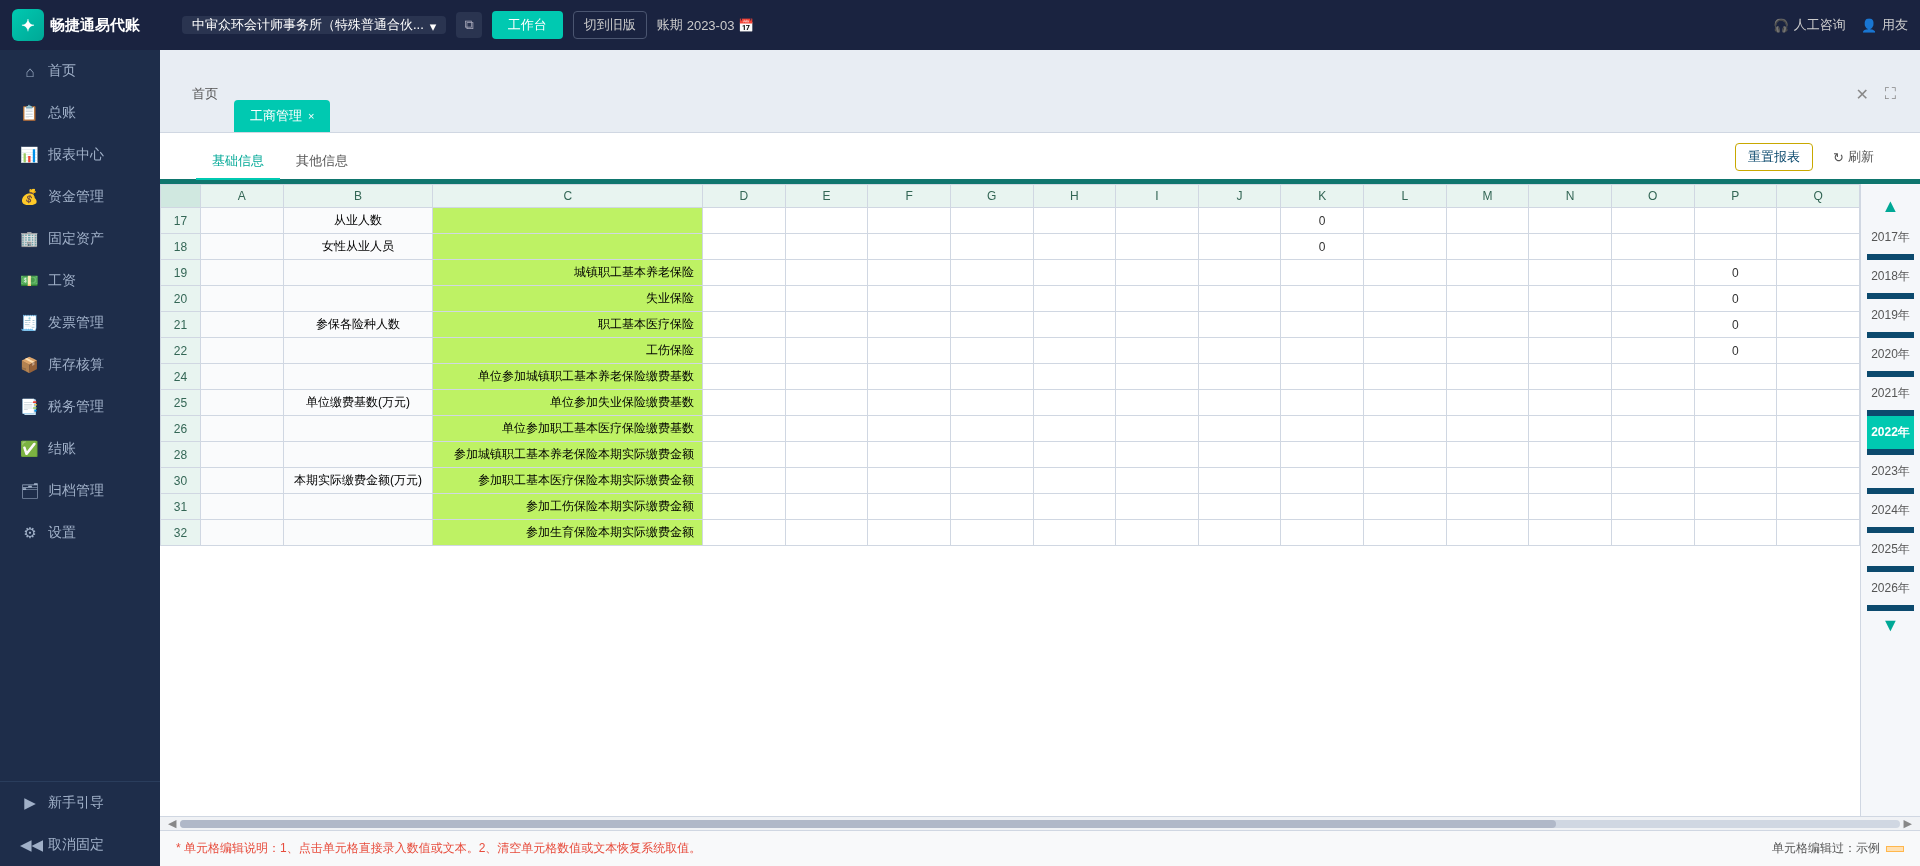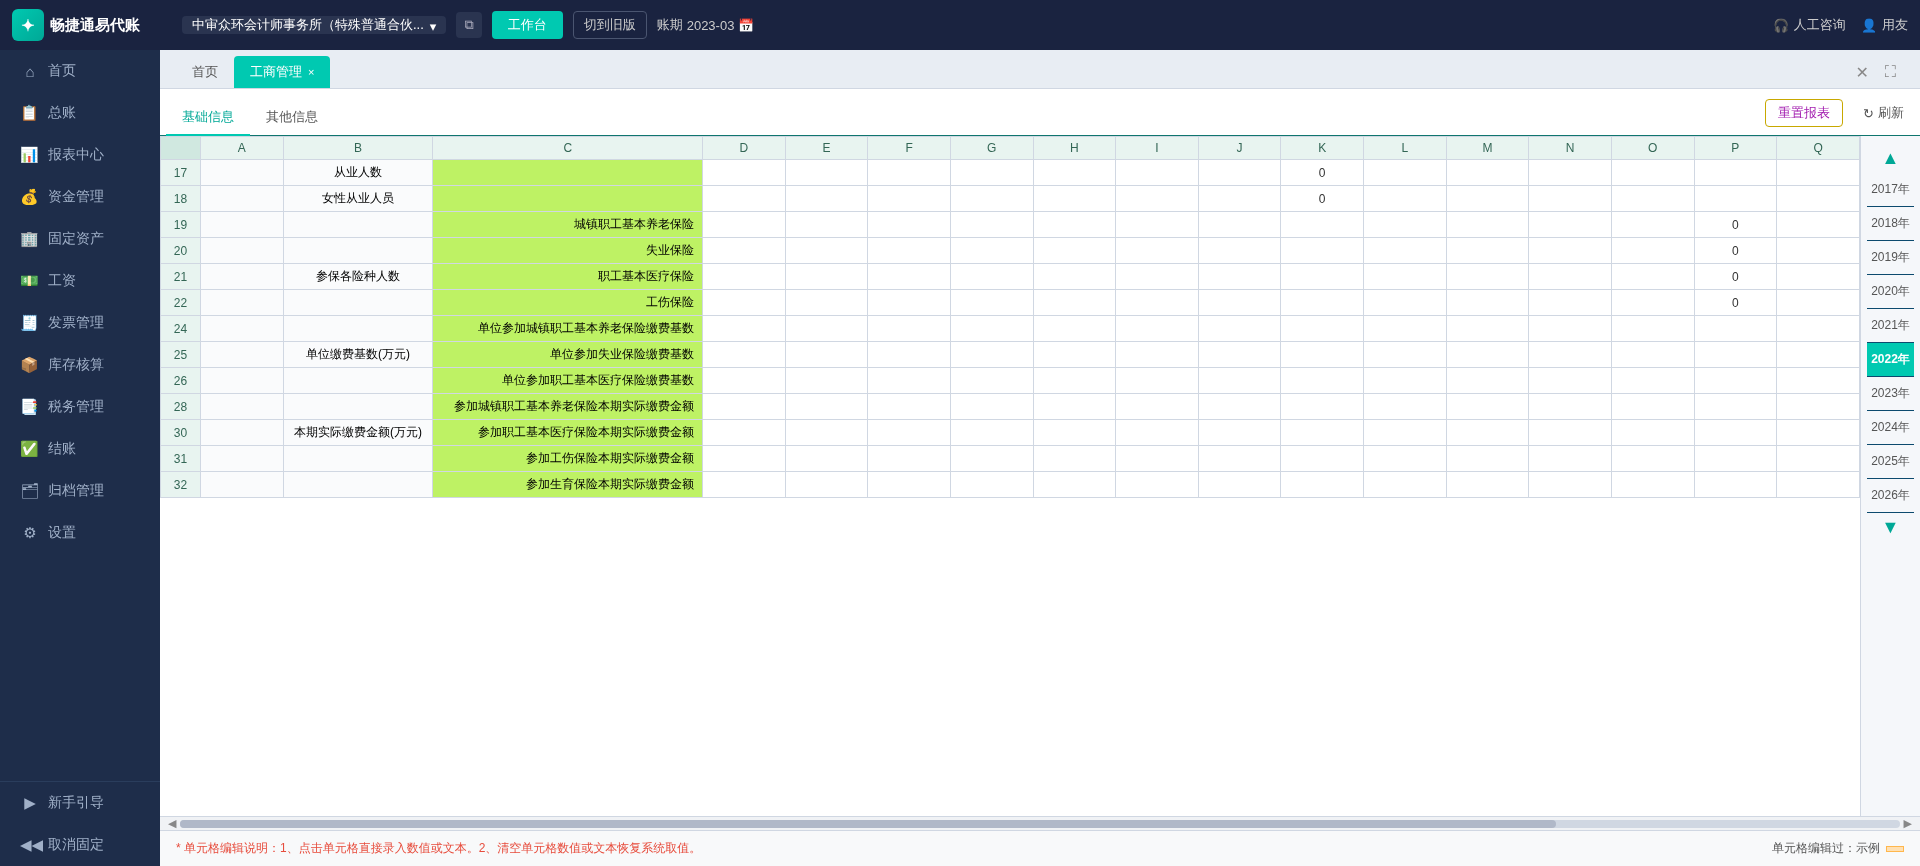--- a/index.html
+++ b/index.html
@@ -144,39 +144,40 @@
       font-size: 13px;
       color: #555;
       background: transparent;
       display: flex;
       align-items: center;
       gap: 6px;
     }
     .tab-item.active {
       background: #00c9b1;
       color: white;
+      margin-top: 44px;
     }
     .tab-item .close-icon { font-size: 11px; cursor: pointer; }
     .tab-home { color: #555; font-size: 13px; }
 
     
     .content-area {
       flex: 1;
       background: #fff;
       overflow: hidden;
       display: flex;
       flex-direction: column;
     }
 
     
     .sub-tab-bar {
       display: flex;
       align-items: center;
-      padding: 10px 6px 0;
-      border-bottom: 1px solid #0f766e;
+      padding: 10px 36px 0;
+      border-bottom: 5px solid #0f766e;
       background: #fff;
     }
     .sub-tab {
       padding: 8px 16px;
       cursor: pointer;
       font-size: 13px;
       color: #555;
       border-bottom: 2px solid transparent;
       margin-bottom: -1px;
     }
@@ -187,21 +188,21 @@
     }
     .sub-tab-actions {
       margin-left: auto;
       display: flex;
       align-items: center;
       gap: 10px;
       padding-bottom: 8px;
     }
     .btn-reset {
       border: 1px solid #c8a800;
-      color: #a21caf;
+      color: #0c4a6e;
       background: #fff;
       padding: 4px 12px;
       border-radius: 4px;
       cursor: pointer;
       font-size: 13px;
     }
     .btn-refresh {
       color: #555;
       background: #fff;
       border: none;
@@ -305,21 +306,21 @@
       color: #00a896;
       font-size: 18px;
     }
     .year-item {
       width: 100%;
       text-align: center;
       padding: 8px 4px;
       cursor: pointer;
       font-size: 12px;
       color: #555;
-      border-bottom: 1px solid #0c4a6e;
+      border-bottom: 6px solid #0c4a6e;
     }
     .year-item.active {
       background: #00c9b1;
       color: white;
       font-weight: bold;
     }
 
     
     .hscroll-bar {
       height: 14px;

